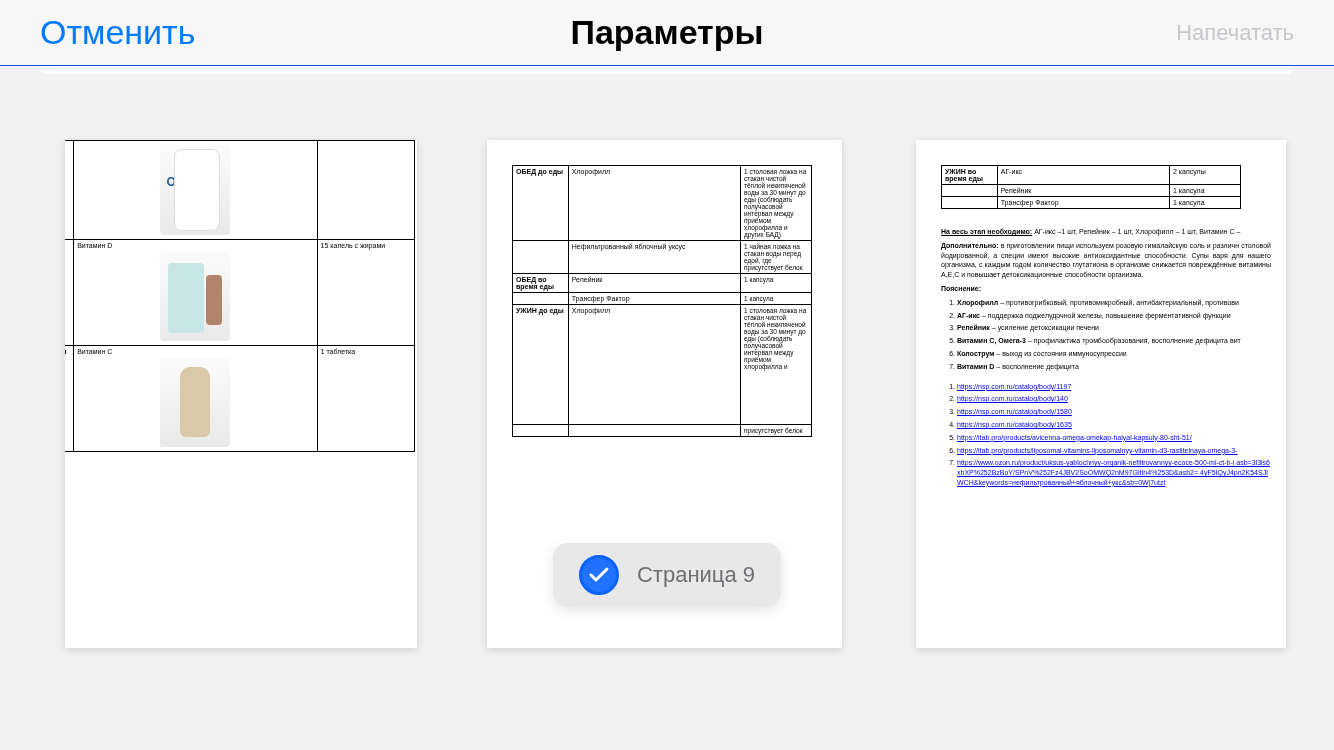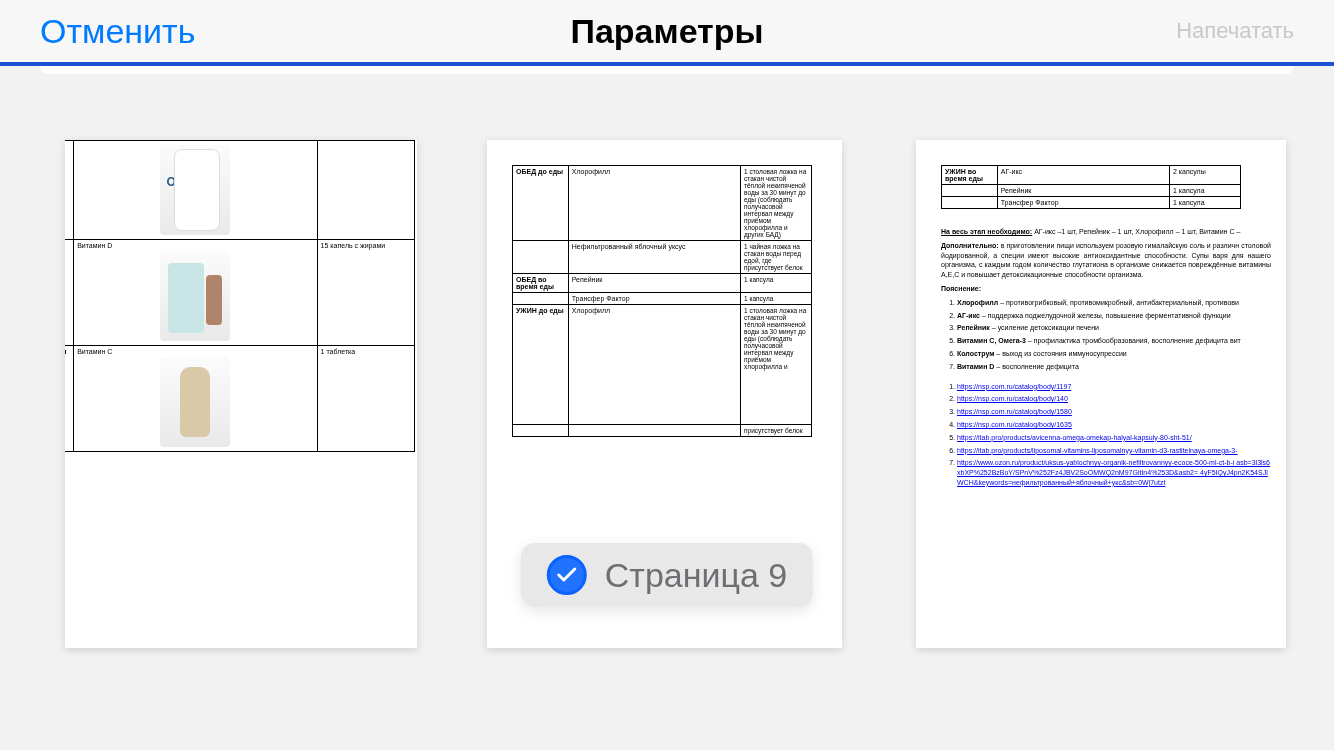--- a/index.html
+++ b/index.html
@@ -10,21 +10,21 @@
   height: 750px;
   overflow: hidden;
   position: relative;
 }
 .header {
   display: flex;
   justify-content: space-between;
   align-items: center;
   padding: 15px 40px;
   background: #f7f7f7;
-  border-bottom: 4px solid #1d4ed8;
+  border-bottom: 1px solid #1d4ed8;
   height: 66px;
 }
 .header-title {
   font-size: 34px;
   font-weight: 700;
   color: #000;
   position: absolute;
   left: 50%;
   transform: translateX(-50%);
 }
@@ -173,21 +173,21 @@
   box-shadow: 0 4px 14px rgba(0,0,0,0.1);
 }
 .page-toast .check {
   width: 40px; height: 40px;
   border: 3px solid #0a62ff;
   border-radius: 50%;
   display:flex; align-items:center; justify-content:center;
   background:#2173ff;
 }
 .page-toast .check svg { width: 24px; height: 24px; }
-.page-toast-label { font-size: 34px; color: #6e6e73; font-weight: 400; }
+.page-toast-label { font-size: 22px; color: #6e6e73; font-weight: 400; }
 </style>
 </head>
 <body>
 
 <div class="header">
   <button class="btn-cancel">Отменить</button>
   <div class="header-title">Параметры</div>
   <button class="btn-print">Напечатать</button>
 </div>
 <div class="settings-card-tail"></div>

